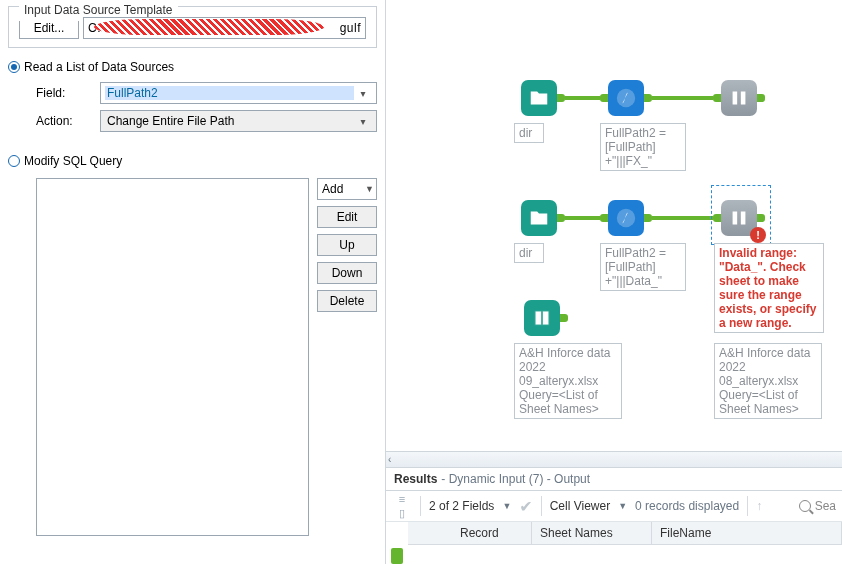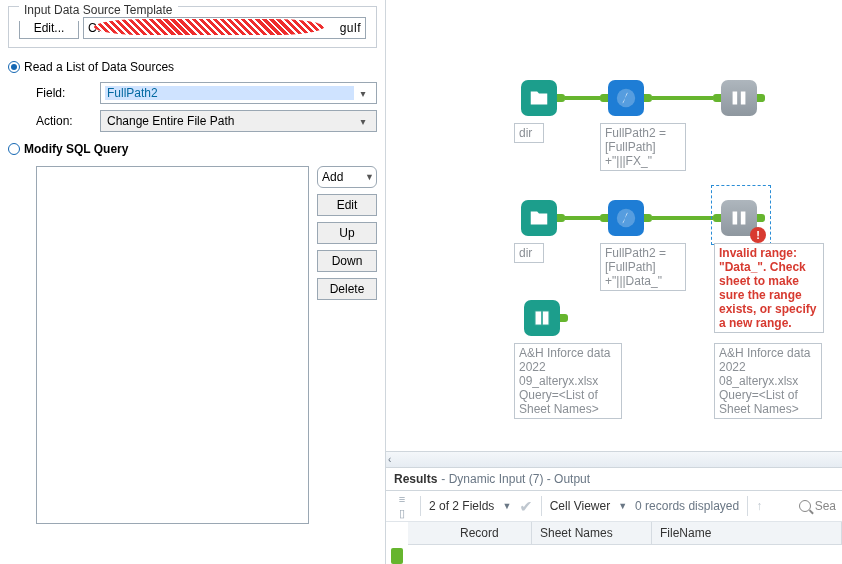--- a/index.html
+++ b/index.html
@@ -26,21 +26,21 @@
 .dropdown { height: 22px; border: 1px solid #9aa7b3; display: flex; align-items: center; justify-content: space-between; padding: 0 4px 0 4px; background: #fff; }
 .dropdown .sel { flex: 1; padding: 0 2px; }
 .dropdown .sel.hl { background: #cfe3ff; color: #0369a1; }
 .dropdown .arrow { width: 18px; text-align: center; font-size: 10px; color: #555; }
 .dropdown.grey { background: #efefef; }
 
 .sql-section { display: flex; gap: 8px; margin-top: 10px; margin-left: 28px; }
 .list-box { flex: 1; height: 358px; border: 1px solid #9aa7b3; background: #fff; }
 .btn-stack { display: flex; flex-direction: column; gap: 6px; width: 60px; }
 .btn-stack .btn { width: 60px; }
-.btn-stack .btn.dd { display: flex; align-items: center; justify-content: space-between; padding: 0 2px 0 4px; border-radius: 6px; }
+.btn-stack .btn.dd { display: flex; align-items: center; justify-content: space-between; padding: 0 2px 0 4px; }
 .btn-stack .btn.dd .arrow { font-size: 9px; color: #555; }
 .btn-stack .btn.grey { background: #efefef; }
 
 
 .right-panel { flex: 1; display: flex; flex-direction: column; height: 100%; background: #fff; }
 .canvas { flex: 1; position: relative; overflow: hidden; }
 .hscroll { height: 16px; background: linear-gradient(#f4f7fa,#e6ecf2); border-top: 1px solid #cfd6dc; display: flex; align-items: center; padding-left: 2px; color: #6a7785; font-size: 10px; }
 
 .tool { position: absolute; width: 36px; height: 36px; border-radius: 7px; display: flex; align-items: center; justify-content: center; }
 .tool.dir { background: #1c9e8c; }
@@ -114,21 +114,21 @@
       <span class="sel hl">FullPath2</span>
       <span class="arrow">▾</span>
     </div>
     <label>Action:</label>
     <div class="dropdown grey">
       <span class="sel">Change Entire File Path</span>
       <span class="arrow">▾</span>
     </div>
   </div>
 
-  <div class="radio-row" style="margin-top:10px;font-weight:bold;">
+  <div class="radio-row" style="margin-top:22px;">
     <span class="radio"></span>
     <span>Modify SQL Query</span>
   </div>
 
   <div class="sql-section">
     <div class="list-box"></div>
     <div class="btn-stack">
       <div class="btn dd">
         <span>Add</span>
         <span class="arrow">▼</span>

